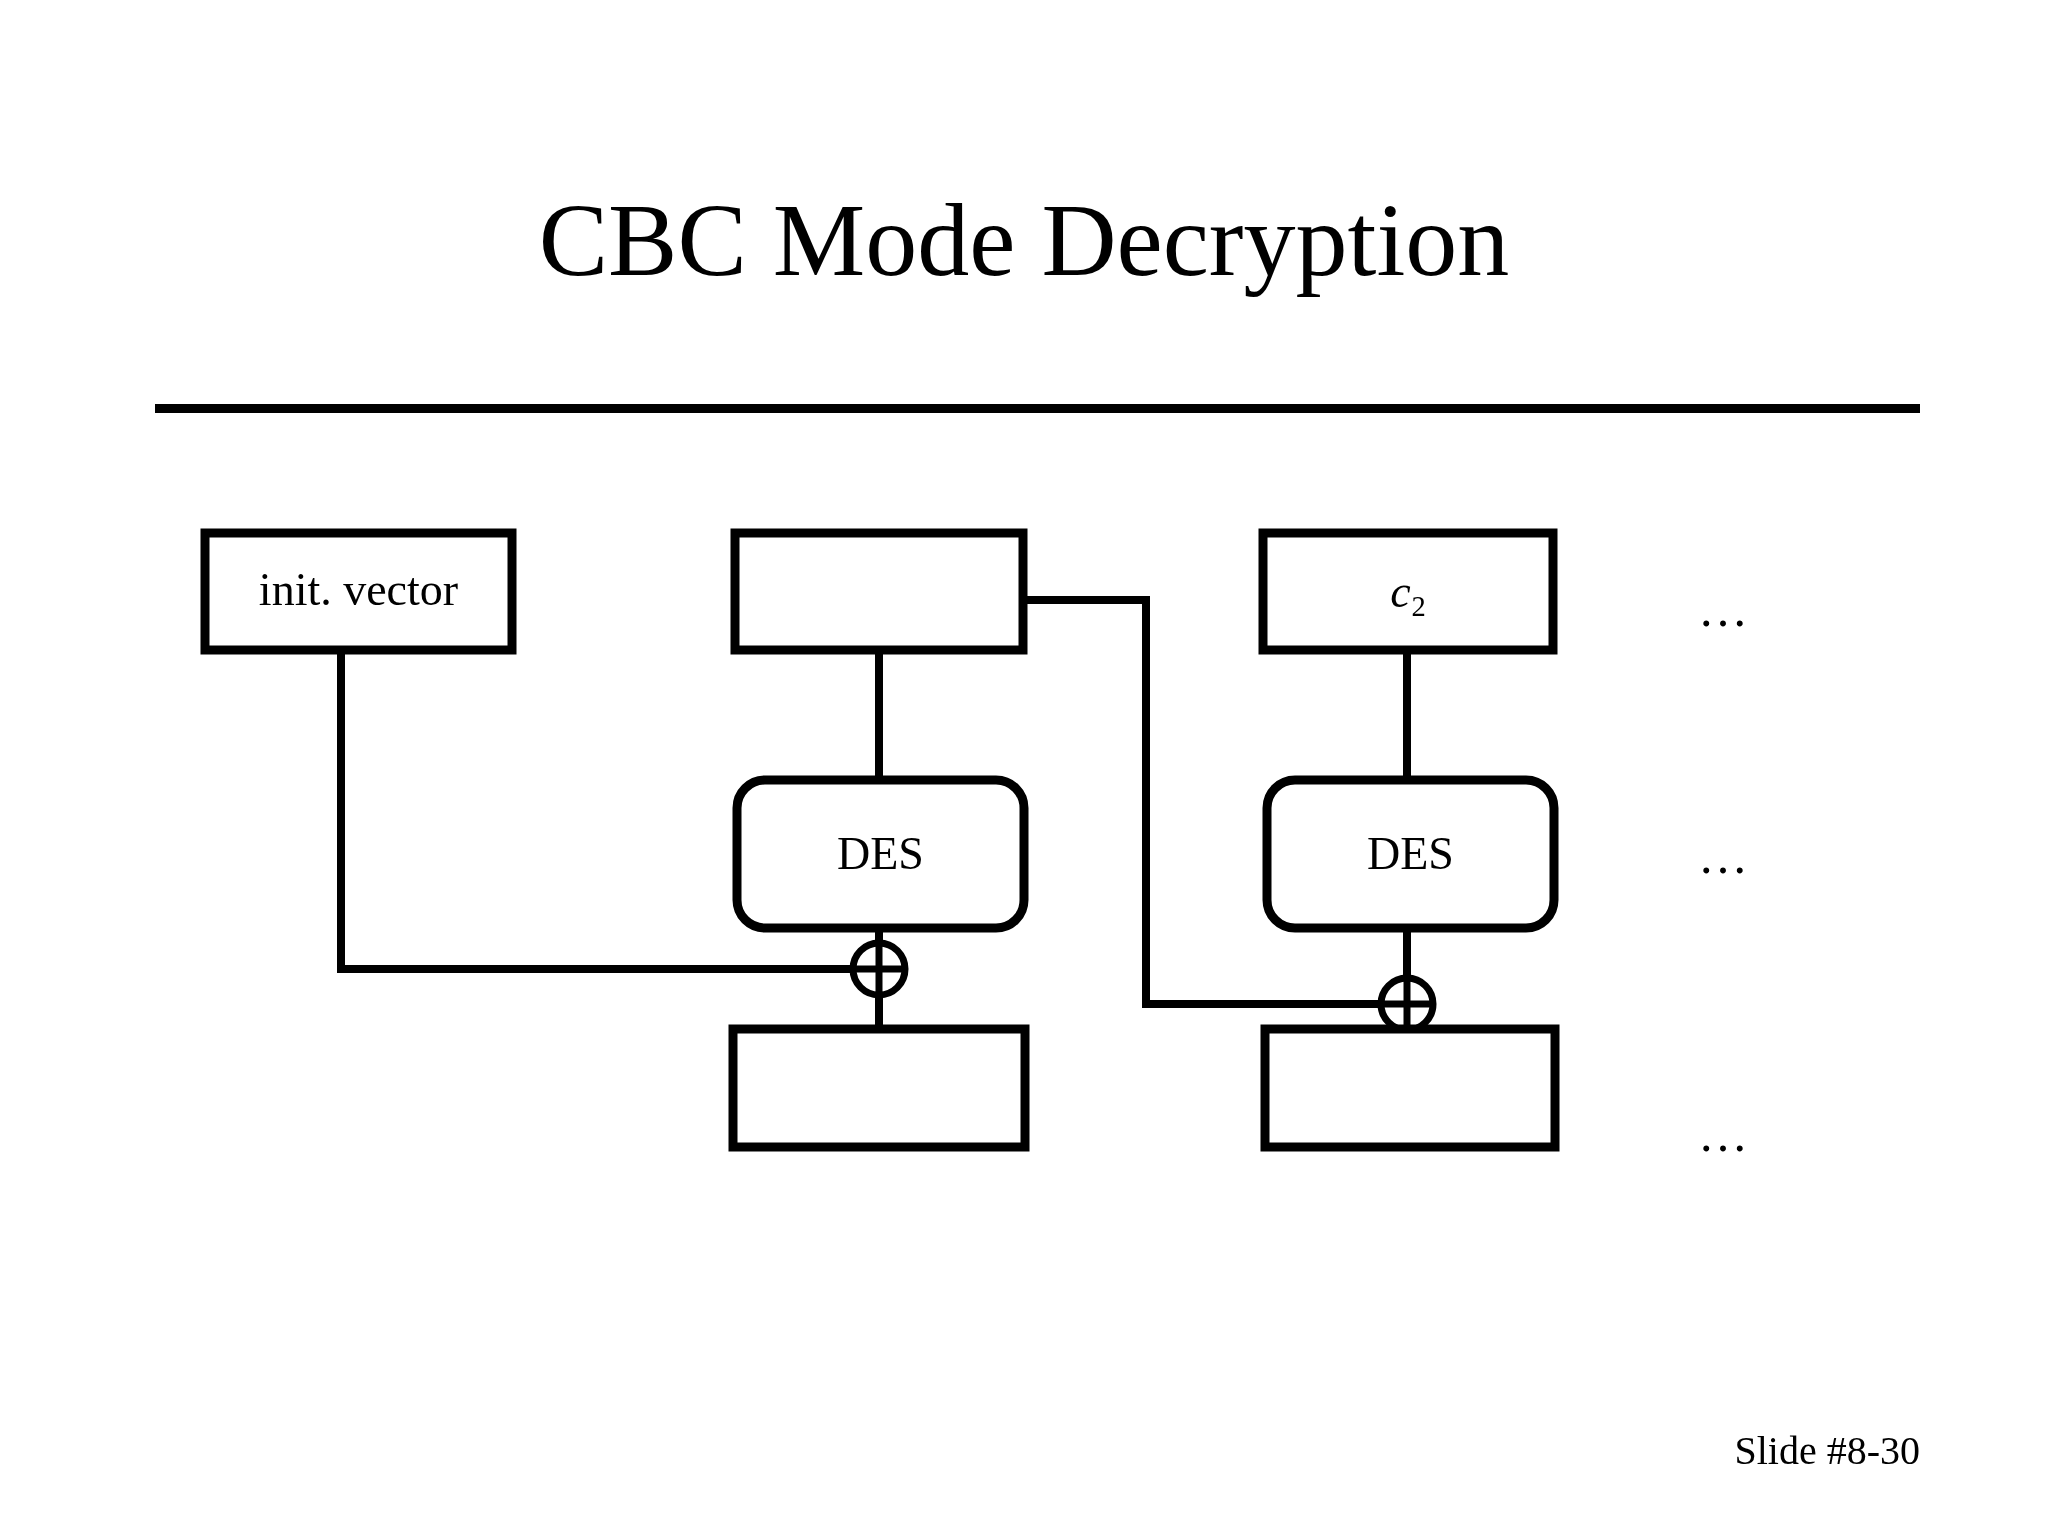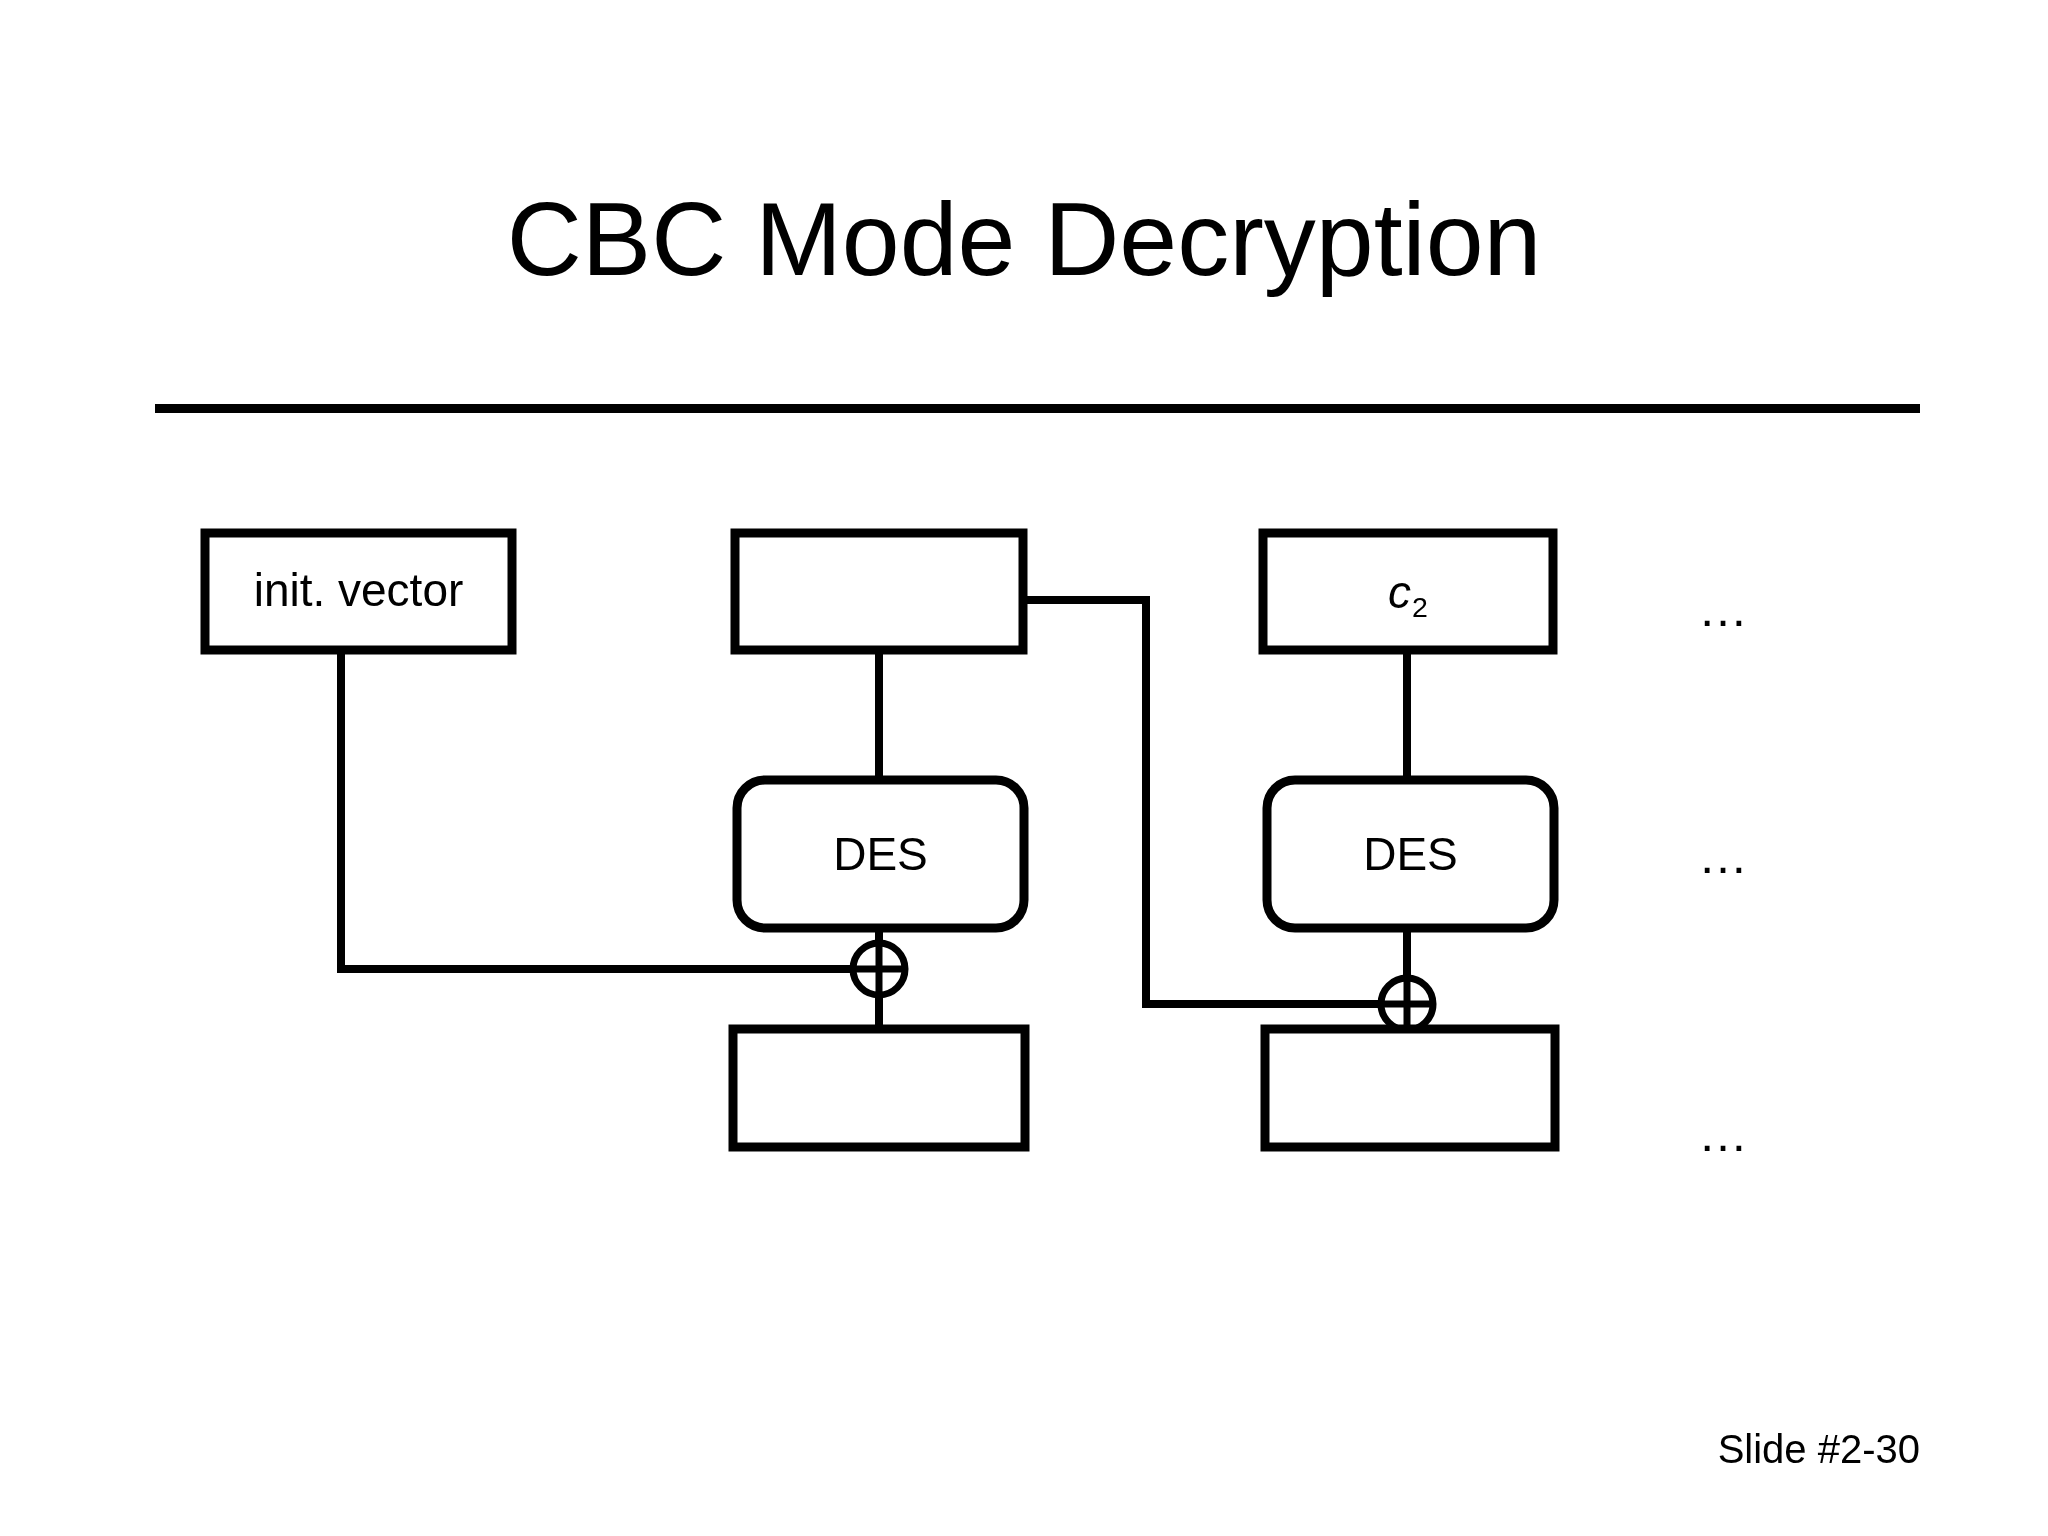--- a/index.html
+++ b/index.html
@@ -6,21 +6,21 @@
     margin: 0;
     padding: 0;
     background: #ffffff;
   }
   #slide {
     position: relative;
     width: 2048px;
     height: 1536px;
     background: #ffffff;
     overflow: hidden;
-    font-family: Liberation Sans, sans-serif;
+    font-family: Liberation Serif, serif;
     color: #000000;
   }
 
   
   #title {
     position: absolute;
     left: 0;
     top: 185px;
     width: 2048px;
     text-align: center;
@@ -174,15 +174,15 @@
 
     <div class="ellipsis" style="left:1698px; top:580px;">…</div>
 
     <div class="ellipsis" style="left:1698px; top:827px;">…</div>
 
     <div class="ellipsis" style="left:1698px; top:1105px;">…</div>
   </div>
 
 
 
-  <div id="footer-right">Slide #2-30</div>
+  <div id="footer-right">Slide #8-30</div>
 
 </div>
 
 </body></html>

